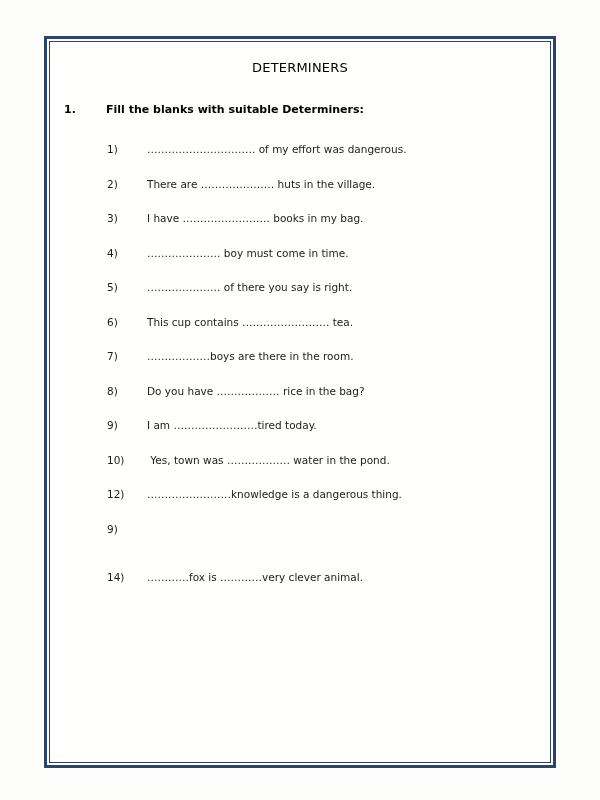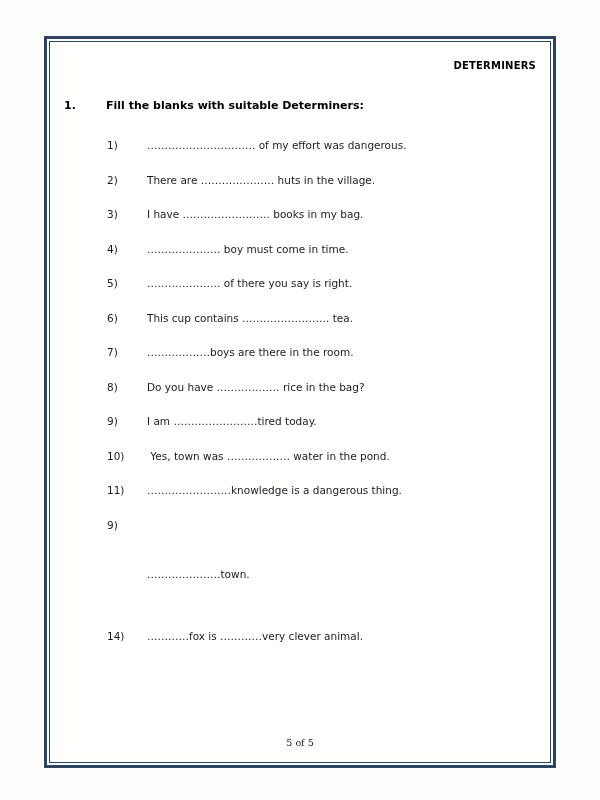--- a/index.html
+++ b/index.html
@@ -41,23 +41,23 @@
     left: 0;
     top: 0;
     right: 0;
     bottom: 0;
     padding: 10px 14px 0 14px;
     box-sizing: border-box;
   }
 
   
   .doc-title {
-    text-align: right;
-    font-size: 10px;
-    font-weight: bold;
+    text-align: center;
+    font-size: 13px;
+    font-weight: normal;
     color: #000000;
     letter-spacing: 0.2px;
     margin: 8px 0 0 0;
   }
 
   .section-heading {
     display: flex;
     margin-top: 28px;
     font-size: 11px;
     font-weight: bold;
@@ -171,36 +171,34 @@
           <span class="question-number">9)</span>
           <span class="question-text">I am ……………………tired today.</span>
         </div>
 
         <div class="question-row">
           <span class="question-number">10)</span>
           <span class="question-text"> Yes, town was ……………… water in the pond.</span>
         </div>
 
         <div class="question-row">
-          <span class="question-number">11)</span>
+          <span class="question-number">12)</span>
           <span class="question-text">……………………knowledge is a dangerous thing.</span>
         </div>
 
 
         <div class="question-row">
           <span class="question-number">9)</span>
           <span class="question-text">
-            <span class="cont-line">…………………town.</span>
           </span>
         </div>
 
         <div class="question-row">
           <span class="question-number">14)</span>
           <span class="question-text">…………fox is …………very clever animal.</span>
         </div>
 
       </div>
 
-      <div class="page-footer">5 of 5</div>
 
     </div>
   </div>
 </div>
 
 </body></html>

